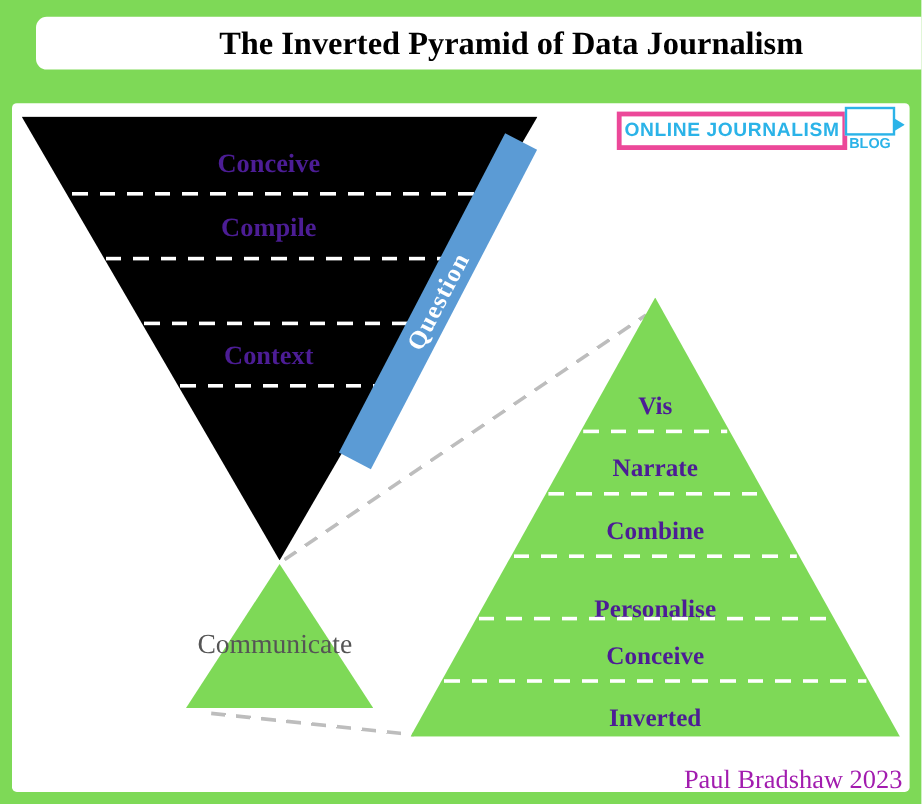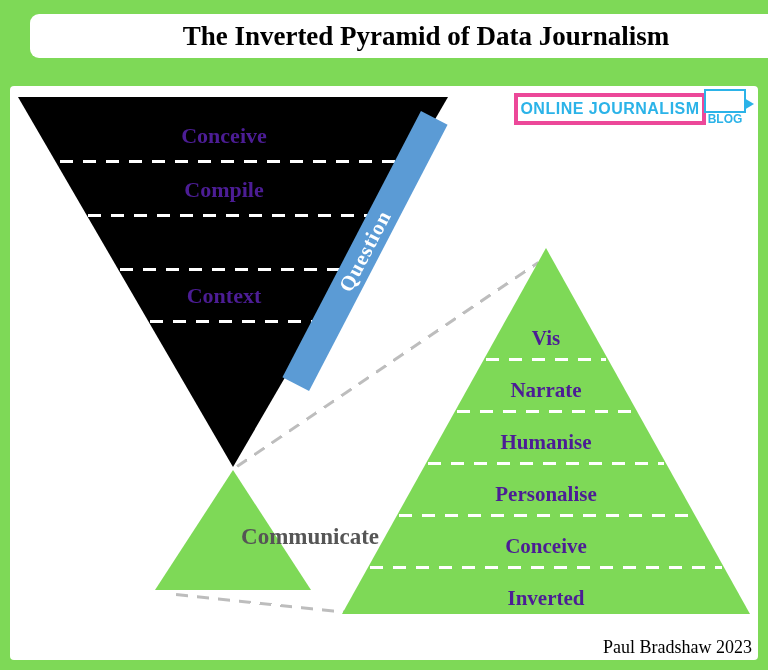--- a/index.html
+++ b/index.html
@@ -40,22 +40,22 @@
     position:absolute; height:3px;
     background:repeating-linear-gradient(90deg,#ffffff 0 13px,transparent 13px 23px);
   }
   .question-bar {
     position:absolute; left:215px; top:236px; width:300px; height:30px;
     background:#5b9bd5; transform:rotate(-62.5deg);
     display:flex; align-items:center; justify-content:center;
   }
   .question-text { color:#ffffff; font-size:21px; font-weight:bold; letter-spacing:1px; }
   .communicate {
-    position:absolute; left:79px; top:524px; width:300px; text-align:right;
-    font-size:23px; font-weight:bold; color:#555555;
+    position:absolute; left:79px; top:524px; width:300px; text-align:center;
+    font-size:23px; font-weight:normal; color:#555555;
   }
   .connector {
     position:absolute; height:3px; transform-origin:left center;
     background:repeating-linear-gradient(90deg,#bdbdbd 0 12px,transparent 12px 21px);
   }
   .connector-1 { left:237px; top:465px; width:364px; transform:rotate(-34.1deg); }
   .connector-2 { left:176px; top:593px; width:170px; transform:rotate(6deg); }
   .logo-box {
     position:absolute; left:514px; top:93px; width:192px; height:32px;
     background:#ffffff; border:4px solid #ec4899; box-sizing:border-box;
@@ -68,21 +68,21 @@
   .blog-badge {
     position:absolute; left:704px; top:89px; width:42px; height:24px;
     background:#ffffff; border:2px solid #2bb3e8; box-sizing:border-box;
     display:flex; align-items:center; justify-content:center;
   }
   .blog-text { color:#2bb3e8; font-family:"Liberation Sans", sans-serif; font-weight:bold; font-size:12px;margin-top:36px; }
   .blog-tail {
     position:absolute; left:744px; top:98px; width:10px; height:12px;
     background:#2bb3e8; clip-path:polygon(0 0, 100% 50%, 0 100%);
   }
-  .attribution { position:absolute; right:16px; top:637px; font-size:18px; color:#000000; }
+  .attribution { position:absolute; right:16px; top:637px; font-size:22px; color:#a21caf; }
 </style>
 </head>
 <body>
 
 <div class="page">
 
   <div class="header-box">
     <div class="title">The Inverted Pyramid of Data Journalism</div>
   </div>
 
@@ -115,23 +115,23 @@
 
   <div class="small-triangle"></div>
   <div class="communicate">Communicate</div>
 
   <div class="green-pyramid"></div>
 
   <div class="level-label green-label" style="top:323px">Vis</div>
   <div class="sep-white" style="left:486px; top:358px; width:120px"></div>
   <div class="level-label green-label" style="top:375px">Narrate</div>
   <div class="sep-white" style="left:457px; top:410px; width:178px"></div>
-  <div class="level-label green-label" style="top:427px">Humanise</div>
+  <div class="level-label green-label" style="top:427px">Combine</div>
   <div class="sep-white" style="left:428px; top:462px; width:236px"></div>
-  <div class="level-label green-label" style="top:479px">Personalise</div>
+  <div class="level-label green-label" style="top:492px">Personalise</div>
   <div class="sep-white" style="left:399px; top:514px; width:294px"></div>
   <div class="level-label green-label" style="top:531px">Conceive</div>
   <div class="sep-white" style="left:370px; top:566px; width:352px"></div>
   <div class="level-label green-label" style="top:583px">Inverted</div>
 
   <div class="attribution">Paul Bradshaw 2023</div>
 
 </div>
 
 </body></html>

